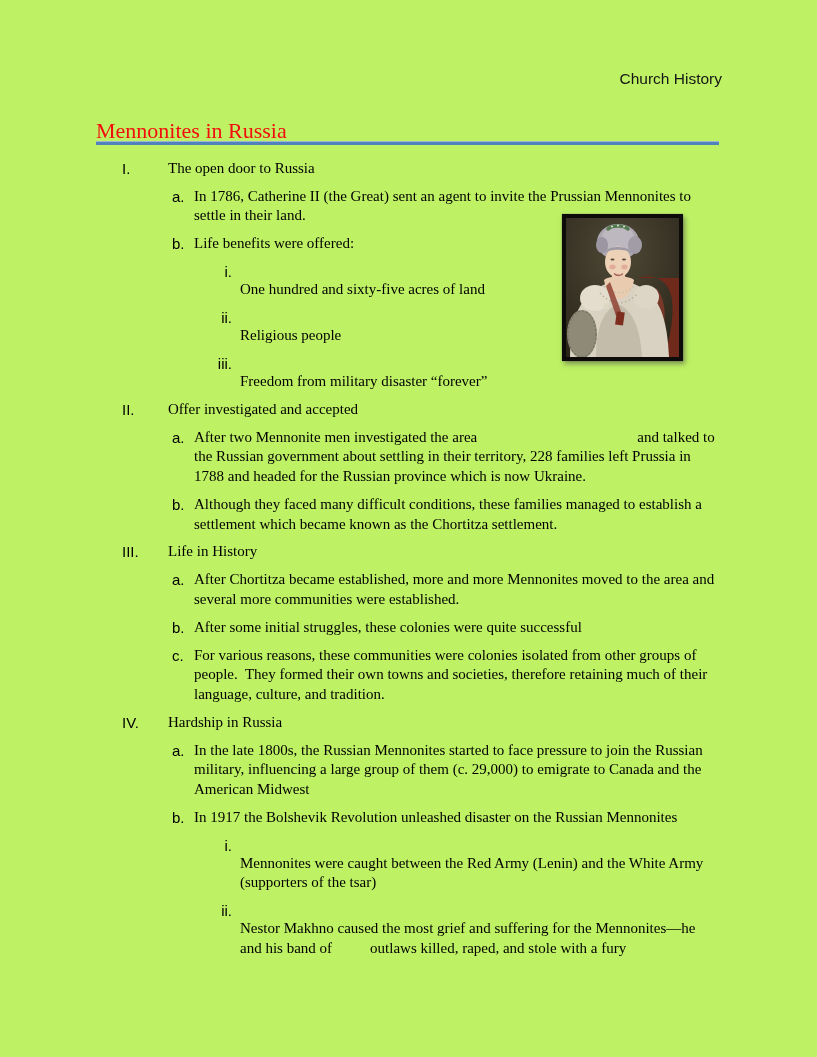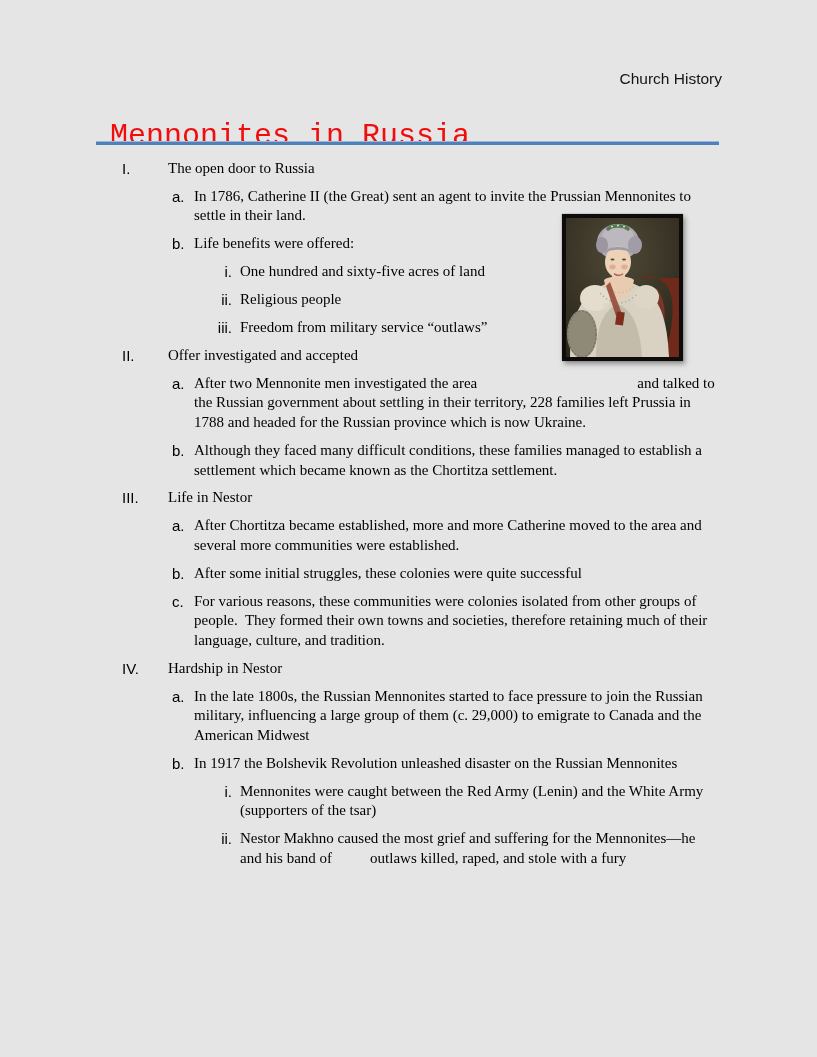--- a/index.html
+++ b/index.html
@@ -1,34 +1,34 @@
 <!DOCTYPE html>
 <html><head>
 <meta charset="utf-8">
 <style>
   html,body{margin:0;padding:0;background:#ffffff;}
   .page{
     position:relative;
     width:817px;height:1057px;
-    background:#e5e5e5;
+    background:#bef264;
     font-family:"Liberation Sans","DejaVu Sans",sans-serif;
     color:#000;
     overflow:hidden;
   }
   .header-right{
     position:absolute;
     top:69px;right:95px;
     font-size:15.5px;line-height:20px;
     color:#151515;
   }
   .doc-title{
     position:absolute;
-    left:110px;top:97px;
-    font-family:Liberation Mono, monospace;
-    font-size:30px;line-height:38px;
+    left:96px;top:97px;
+    font-family:Liberation Serif, serif;
+    font-size:22px;line-height:38px;
     font-weight:400;
     white-space:nowrap;
   }
   .title-rule{
     position:absolute;
     left:96px;top:141px;
     width:623px;height:3px;
     border-top:1px solid #9ab6d4;
   }
   .outline{
@@ -39,21 +39,21 @@
   }
   .row{display:flex;align-items:flex-start;margin-bottom:8.3px;}
   .row .marker{flex:none;}
   .row .txt{flex:1;white-space:pre-wrap;font-family:Liberation Serif, serif;}
   .l1{margin-left:0;}
   .l1 .marker{width:46px;}
   .l2{margin-left:50px;}
   .l2 .marker{width:22px;}
   .l3{margin-left:83px;}
   .l3 .marker{width:27px;text-align:right;margin-right:8px;}
-  .l3 .txt{max-width:472px;}
+  .l3 .txt{max-width:472px;margin-top:18px;}
   .gap{display:inline-block;height:2px;}
   .portrait-frame{
     position:absolute;
     left:562px;top:214px;
     width:113px;height:139px;
     border:4px solid #0d0c0a;
     background:#32301f;
     box-shadow:2px 3px 5px rgba(70,70,70,.55), 0 0 1px #777;
   }
   .portrait-frame svg{display:block;}
@@ -138,53 +138,53 @@
       <div class="row l3">
         <span class="marker">i.</span>
         <div class="txt"><span>One hundred and sixty-five acres of land</span></div>
       </div>
       <div class="row l3">
         <span class="marker">ii.</span>
         <div class="txt"><span>Religious people</span></div>
       </div>
       <div class="row l3">
         <span class="marker">iii.</span>
-        <div class="txt"><span>Freedom from military service “outlaws”</span></div>
+        <div class="txt"><span>Freedom from military disaster “forever”</span></div>
       </div>
       <div class="row l1">
         <span class="marker">II.</span>
         <div class="txt"><span>Offer investigated and accepted</span></div>
       </div>
       <div class="row l2">
         <span class="marker">a.</span>
         <div class="txt"><span>After two Mennonite men investigated the area</span><span class="gap" style="width: 160px;"></span><span>and talked to the Russian government about settling in their territory, 228 families left Prussia in 1788 and headed for the Russian province which is now Ukraine.</span></div>
       </div>
       <div class="row l2">
         <span class="marker">b.</span>
         <div class="txt"><span>Although they faced many difficult conditions, these families managed to establish a settlement which became known as the Chortitza settlement.</span></div>
       </div>
       <div class="row l1">
         <span class="marker">III.</span>
-        <div class="txt"><span>Life in Nestor</span></div>
-      </div>
-      <div class="row l2">
-        <span class="marker">a.</span>
-        <div class="txt"><span>After Chortitza became established, more and more Catherine moved to the area and several more communities were established.</span></div>
+        <div class="txt"><span>Life in History</span></div>
+      </div>
+      <div class="row l2">
+        <span class="marker">a.</span>
+        <div class="txt"><span>After Chortitza became established, more and more Mennonites moved to the area and several more communities were established.</span></div>
       </div>
       <div class="row l2">
         <span class="marker">b.</span>
         <div class="txt"><span>After some initial struggles, these colonies were quite successful</span></div>
       </div>
       <div class="row l2">
         <span class="marker">c.</span>
         <div class="txt"><span>For various reasons, these communities were colonies isolated from other groups of people.  They formed their own towns and societies, therefore retaining much of their language, culture, and tradition.</span></div>
       </div>
       <div class="row l1">
         <span class="marker">IV.</span>
-        <div class="txt"><span>Hardship in Nestor</span></div>
+        <div class="txt"><span>Hardship in Russia</span></div>
       </div>
       <div class="row l2">
         <span class="marker">a.</span>
         <div class="txt"><span>In the late 1800s, the Russian Mennonites started to face pressure to join the Russian military, influencing a large group of them (c. 29,000) to emigrate to Canada and the American Midwest</span></div>
       </div>
       <div class="row l2">
         <span class="marker">b.</span>
         <div class="txt"><span>In 1917 the Bolshevik Revolution unleashed disaster on the Russian Mennonites</span></div>
       </div>
       <div class="row l3">

